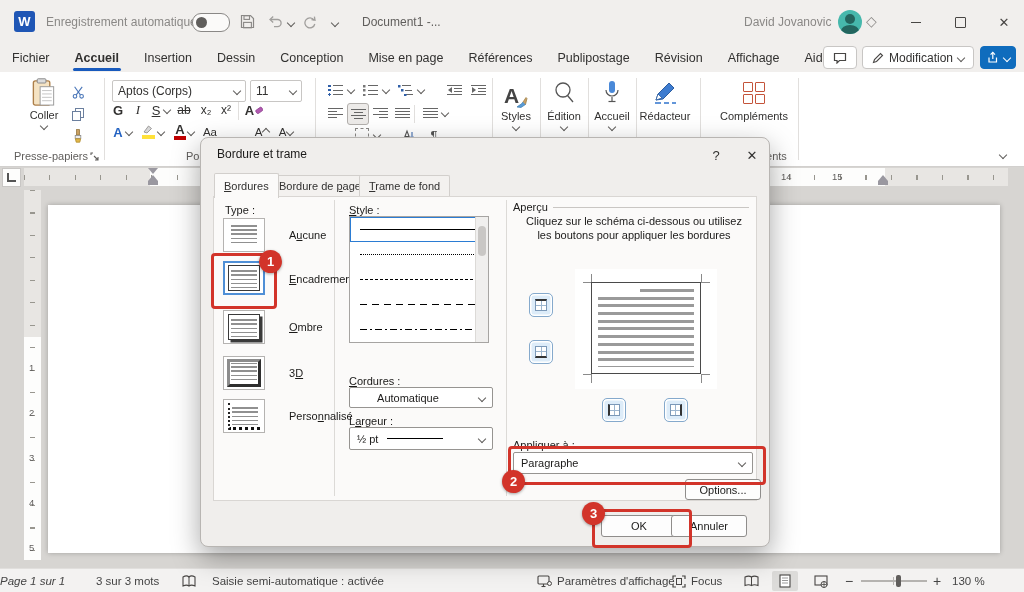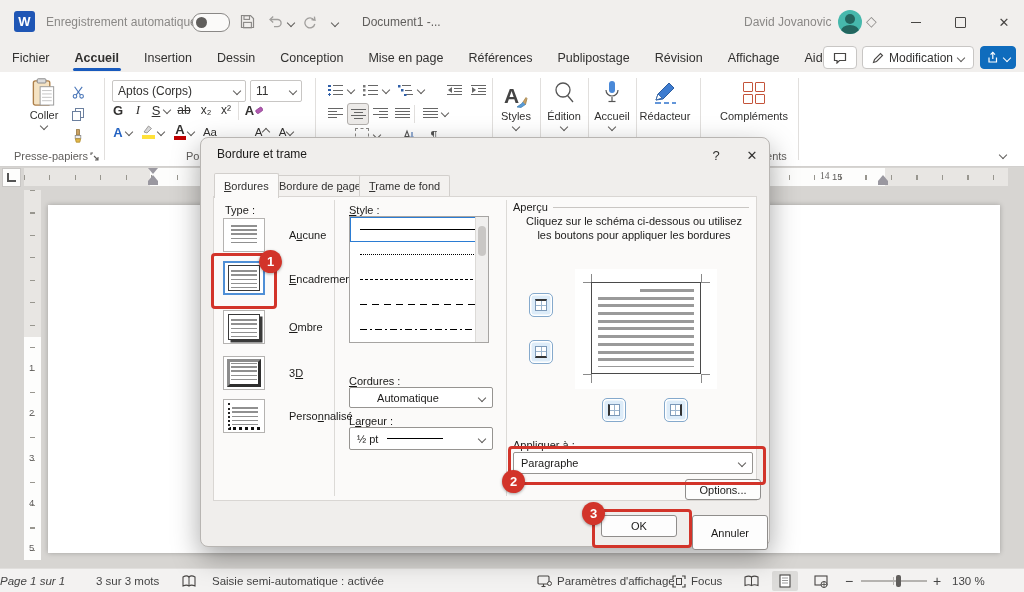--- a/index.html
+++ b/index.html
@@ -474,21 +474,21 @@
     <div class="gsep" style="left:798px;"></div>
     <i class="abs chv" style="left:1000px;top:80px;"></i>
   </div>
 
   <div class="tabsel">
       <i></i>
     </div>
   <div class="hruler">
     <div class="white"></div>
     <div class="ticks"></div>
-    <span class="rulnum" style="left:796px;font-family:Liberation Serif, serif;">14</span>
+    <span class="rulnum" style="left:757px;">14</span>
     <span class="rulnum" style="left:808px;">15</span>
     <span class="abs" style="left:124px;top:0;">
       <span class="t-dn" style="display:block;"></span>
       <span class="t-up" style="display:block;margin-top:1px;"></span>
       <span class="hangrect" style="display:block;"></span>
     </span>
     <span class="abs" style="left:854px;top:7px;">
       <span class="t-up" style="display:block;"></span>
       <span class="hangrect" style="display:block;"></span>
     </span>
@@ -659,21 +659,21 @@
       </div>
 
     <span class="dlbl" style="left:312px;top:301px;">Appliquer à :</span>
     <div class="dcombo" style="left:312px;top:314px;width:240px;height:22px;">
       <span>Paragraphe</span>
       <i class="chv"></i>
     </div>
     <div class="dbtn" style="left:484px;top:341px;width:76px;height:21px;">Options...</div>
 
     <div class="dbtn" style="left:400px;top:377px;width:76px;height:22px;">OK</div>
-    <div class="dbtn" style="left:491px;top:377px;width:76px;height:35px;">Annuler</div>
+    <div class="dbtn" style="left:470px;top:377px;width:76px;height:22px;">Annuler</div>
 
     <div class="redbox" style="left:10px;top:115px;width:60px;height:50px;"></div>
     <div class="badge" style="left:58px;top:112px;">1</div>
     <div class="redbox" style="left:307px;top:308px;width:252px;height:33px;"></div>
     <div class="badge" style="left:301px;top:332px;">2</div>
     <div class="redbox" style="left:391px;top:371px;width:94px;height:33px;"></div>
     <div class="badge" style="left:381px;top:364px;">3</div>
   </div>
 
 </div>

